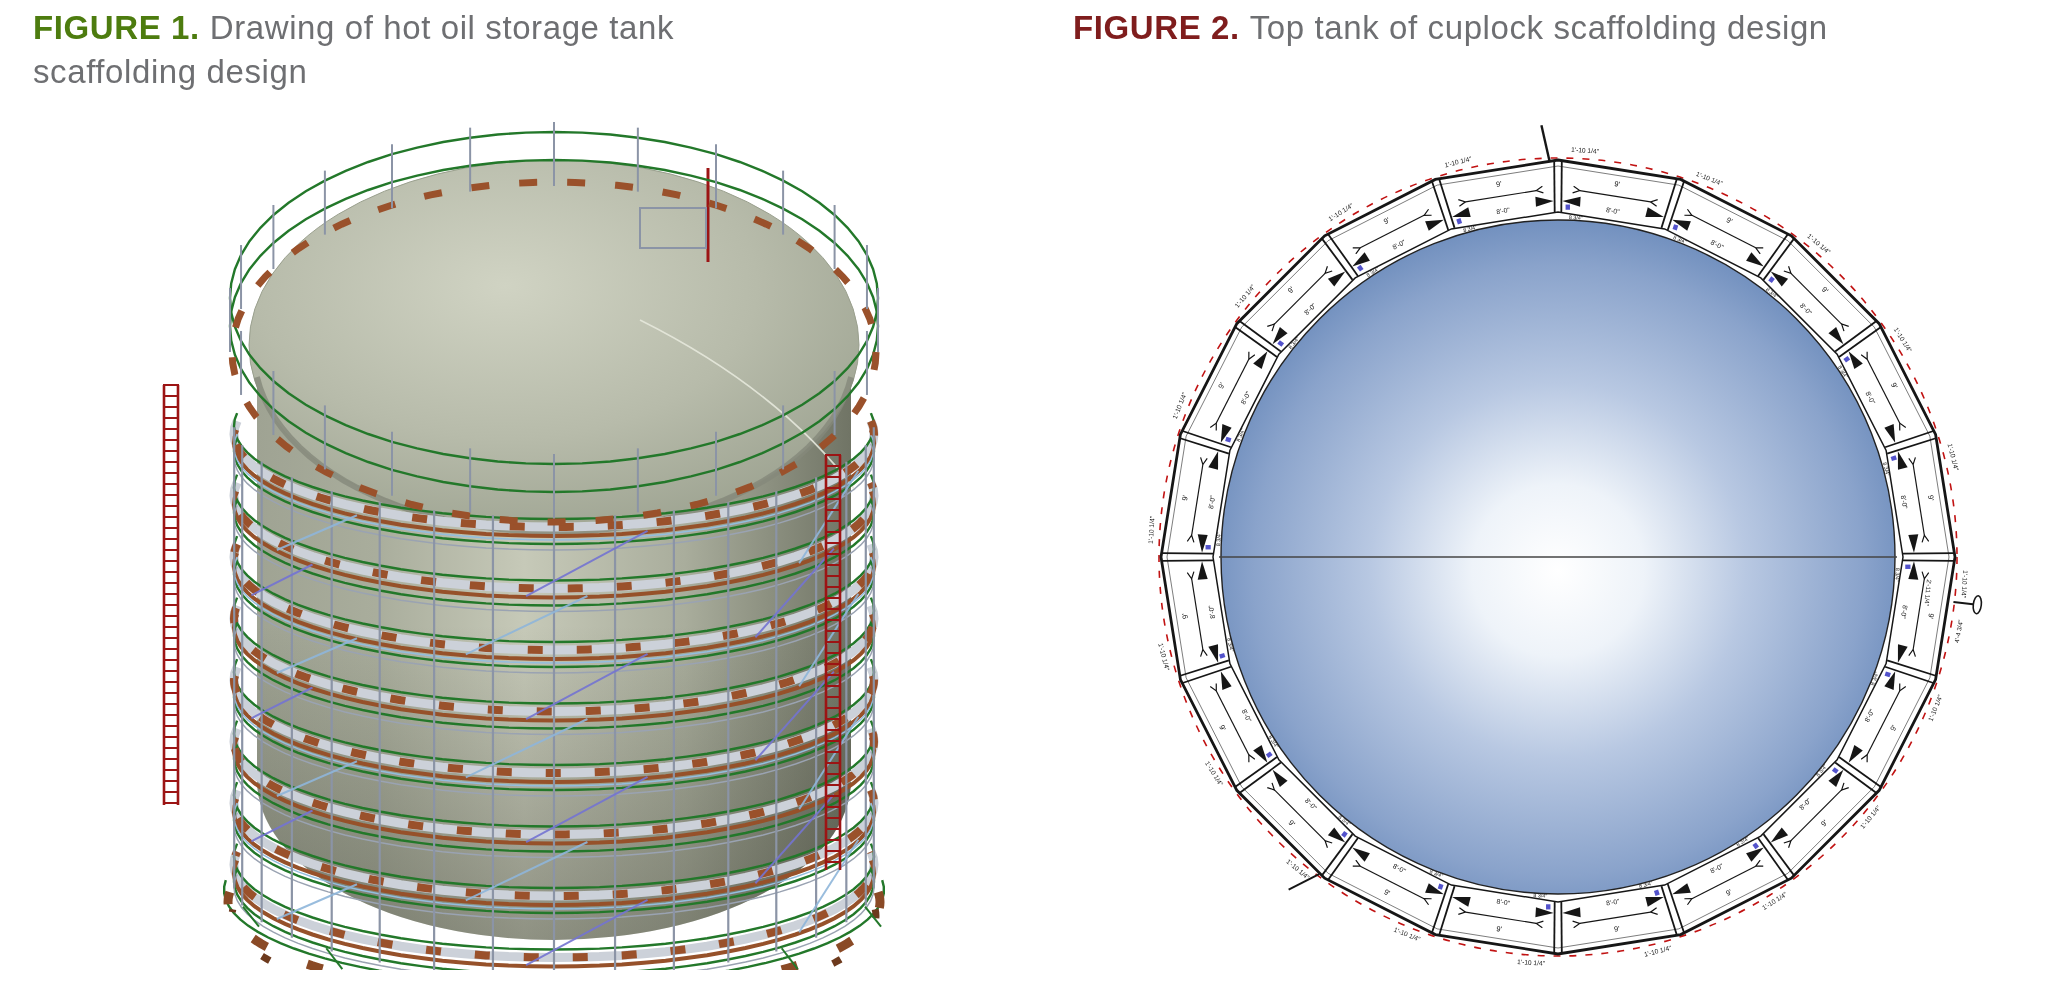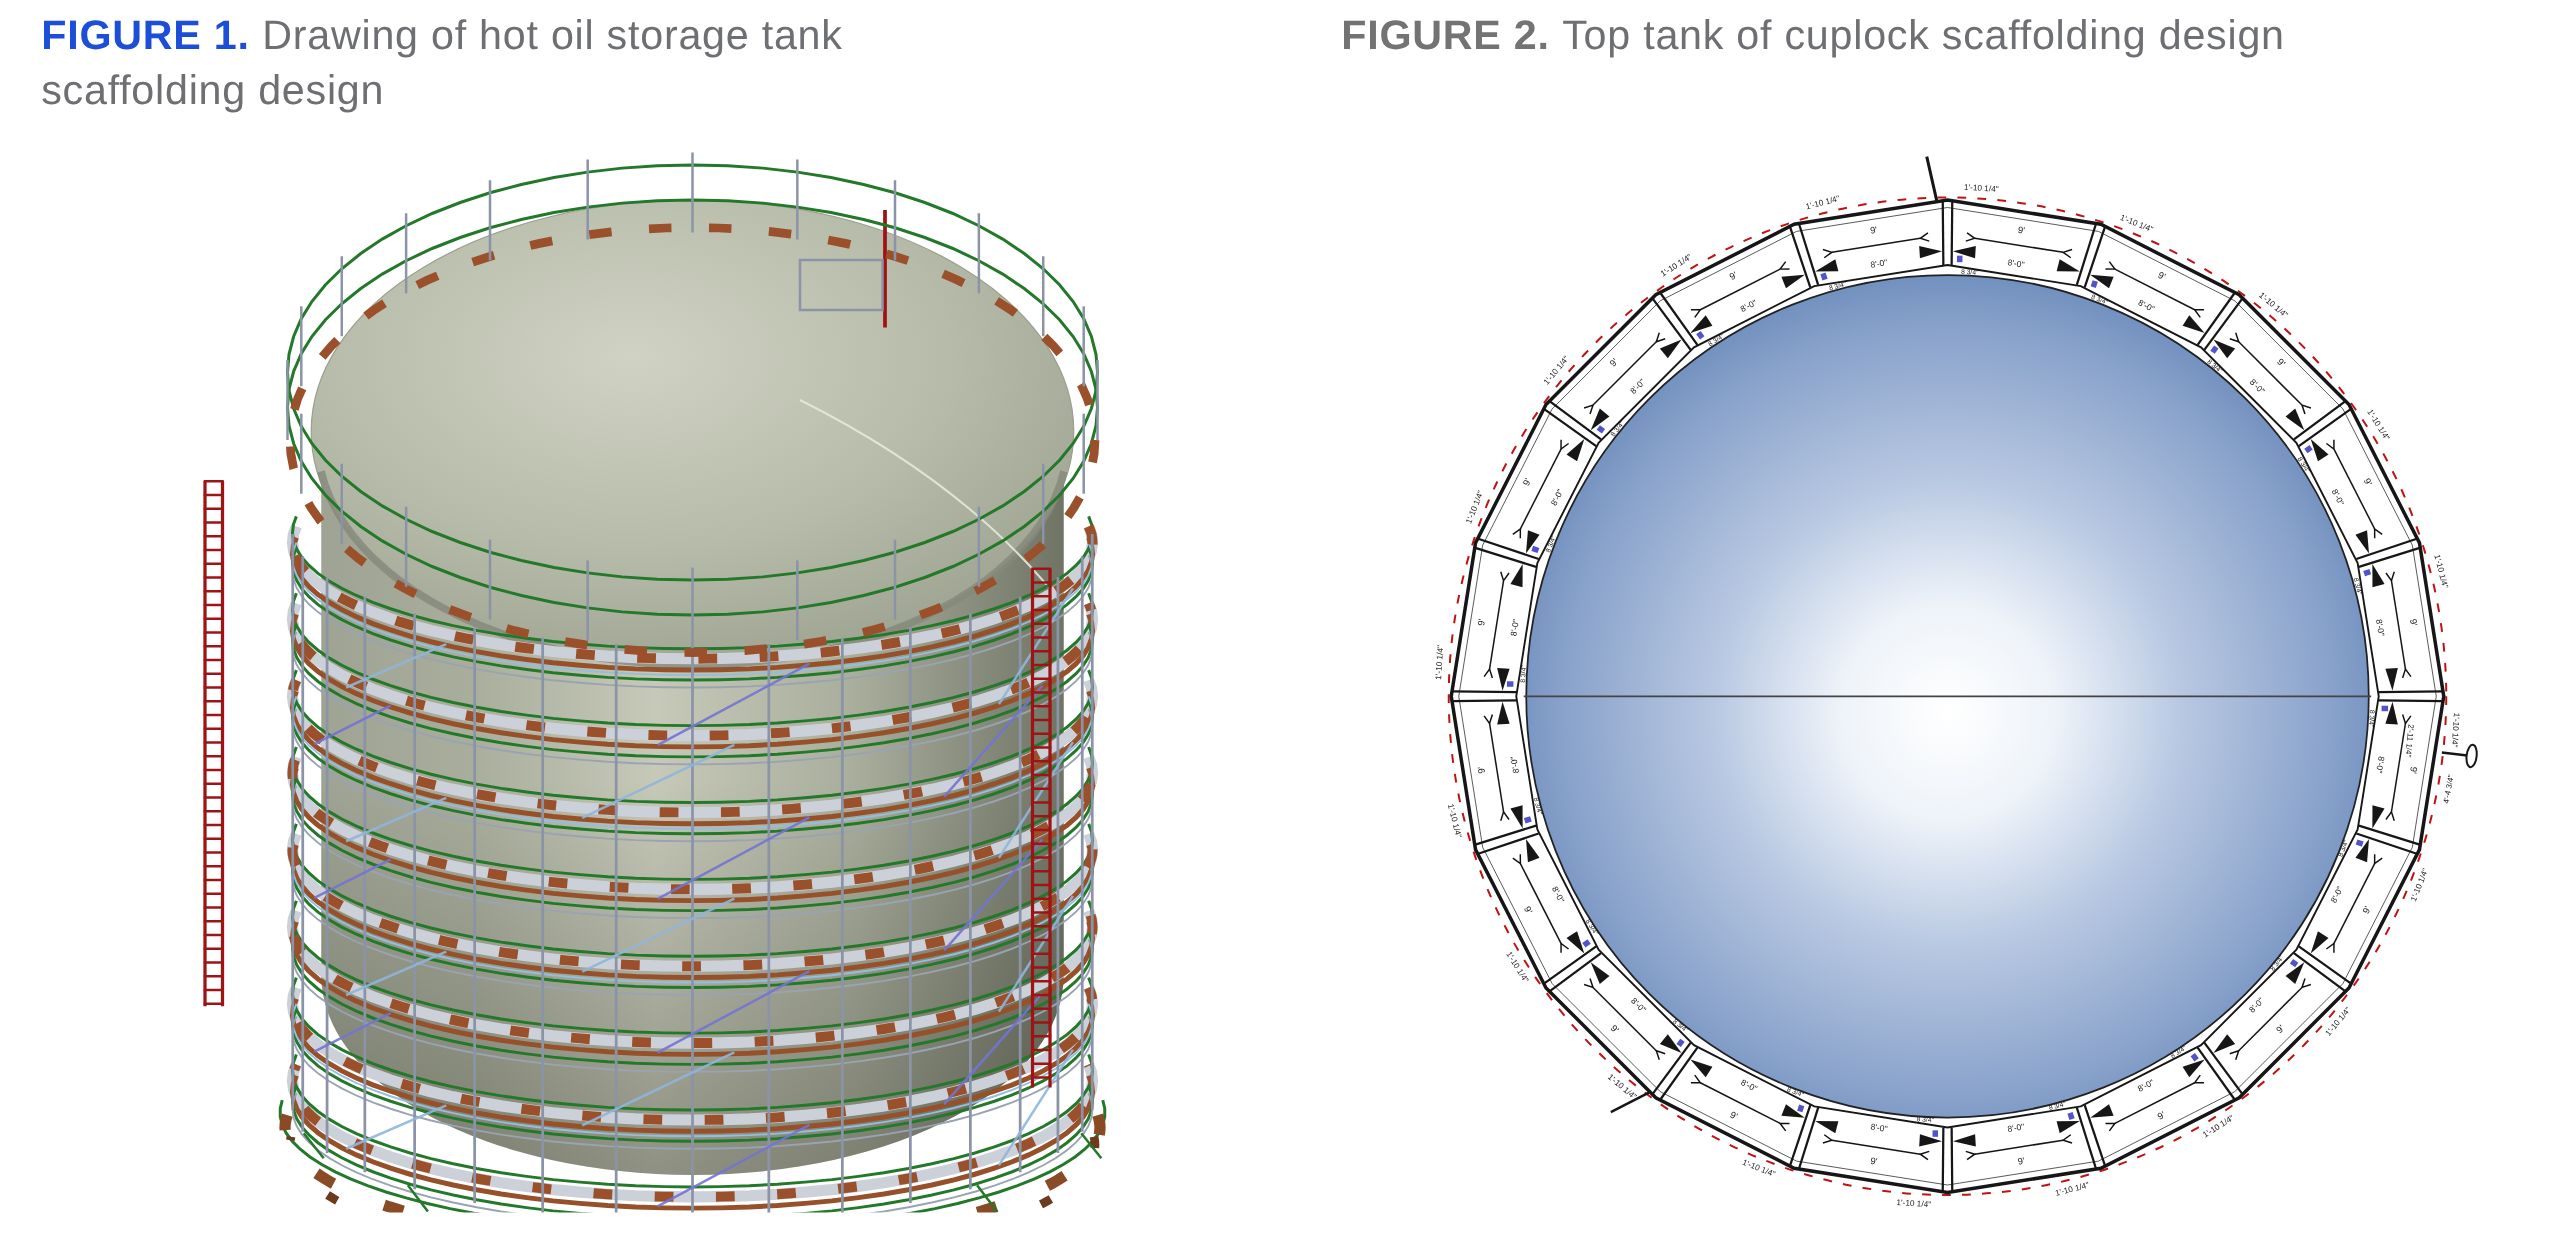--- a/index.html
+++ b/index.html
@@ -7,21 +7,21 @@
        font-family:"Liberation Sans",sans-serif;}
   .caption{position:absolute;font-size:33px;line-height:44px;letter-spacing:.6px;color:#6e6f72;}
   .cap-label{font-weight:bold;margin-right:10px;}
   .fig-canvas{position:absolute;}
   svg text{font-family:"Liberation Sans",sans-serif;}
 </style>
 </head>
 <body>
 
 <div class="caption" style="left:33px;top:6px;width:730px;">
-  <span class="cap-label" style="color:#1d4ed8;">FIGURE 1.</span><span>Drawing of hot oil storage tank scaffolding design</span>
+  <span class="cap-label" style="color:#4d7c0f;">FIGURE 1.</span><span>Drawing of hot oil storage tank scaffolding design</span>
 </div>
 <svg id="fig1" class="fig-canvas" style="left:80px;top:90px;" width="860" height="880" viewBox="0 0 860 880">
     <defs>
       <radialGradient id="roofG" cx="42%" cy="34%" r="75%">
         <stop offset="0%" stop-color="#d0d3c3"></stop>
         <stop offset="55%" stop-color="#b7bbaa"></stop>
         <stop offset="100%" stop-color="#9aa08e"></stop>
       </radialGradient>
       <linearGradient id="shellG" x1="0%" y1="0%" x2="100%" y2="0%">
         <stop offset="0%" stop-color="#9fa393"></stop>
@@ -281,21 +281,21 @@
       <line x1="785.02811606508" y1="816.5701711945344" x2="801.02811606508" y2="836.5878092847395" stroke="#23782a" stroke-width="2"></line>
       <line x1="701.6883835420683" y1="858.2609306503489" x2="717.6883835420683" y2="879.175144212722" stroke="#23782a" stroke-width="2"></line>
       <line x1="557.3397325230117" y1="882.3311018448834" x2="573.3397325230117" y2="903.7629534974615" stroke="#23782a" stroke-width="2"></line>
       <line x1="390.6602674769883" y1="882.3311018448834" x2="406.6602674769883" y2="903.7629534974615" stroke="#23782a" stroke-width="2"></line>
       <line x1="246.3116164579317" y1="858.2609306503489" x2="262.3116164579317" y2="879.175144212722" stroke="#23782a" stroke-width="2"></line>
       <line x1="162.97188393492002" y1="816.5701711945345" x2="178.97188393492002" y2="836.5878092847395" stroke="#23782a" stroke-width="2"></line>
     </g>
   </svg>
 
 <div class="caption" style="left:1073px;top:6px;width:960px;">
-  <span class="cap-label" style="color:#737373;">FIGURE 2.</span><span>Top tank of cuplock scaffolding design</span>
+  <span class="cap-label" style="color:#7f1d1d;">FIGURE 2.</span><span>Top tank of cuplock scaffolding design</span>
 </div>
 <svg id="fig2" class="fig-canvas" style="left:1085px;top:85px;" width="950" height="900" viewBox="0 0 950 900">
     <defs>
       <radialGradient id="blueG" cx="50%" cy="52%" r="58%">
         <stop offset="0%" stop-color="#ffffff"></stop>
         <stop offset="22%" stop-color="#eef3f9"></stop>
         <stop offset="48%" stop-color="#b8c8e2"></stop>
         <stop offset="78%" stop-color="#8aa3cb"></stop>
         <stop offset="100%" stop-color="#5d80b4"></stop>
       </radialGradient>

